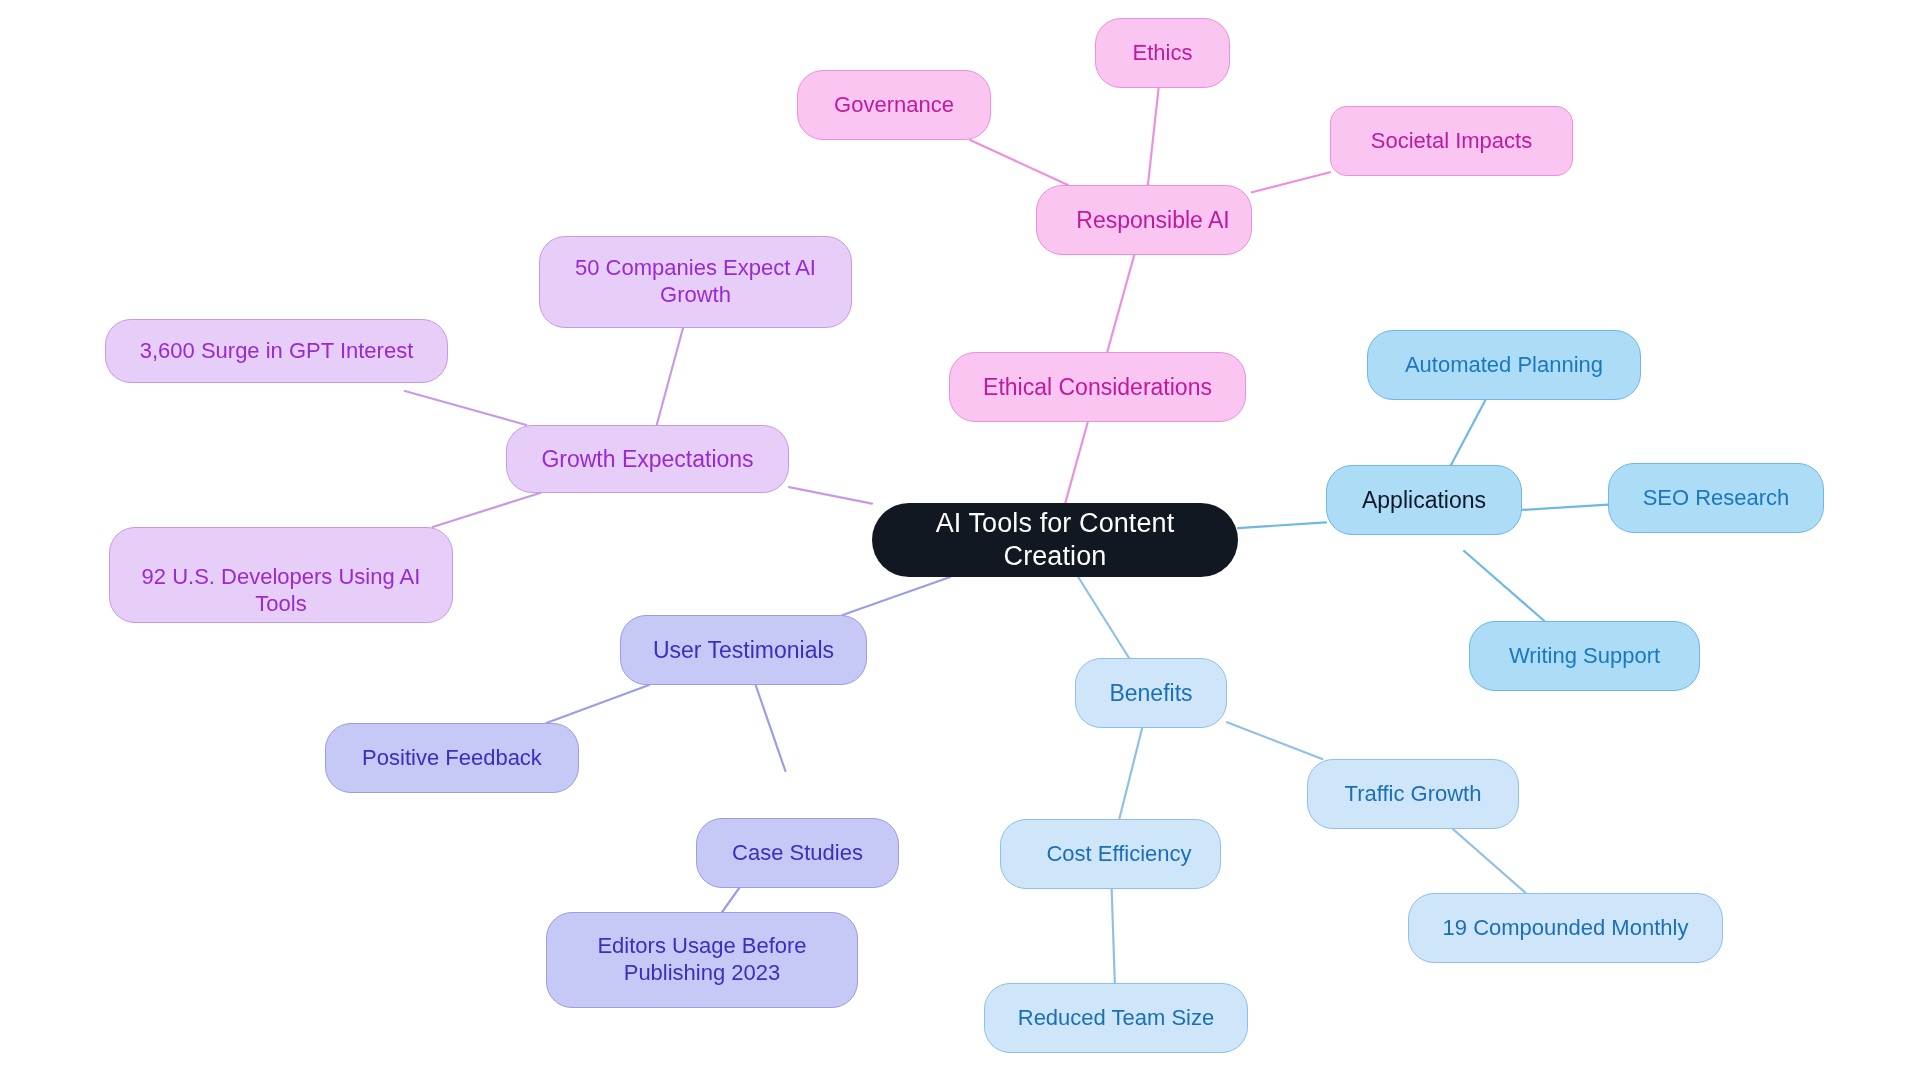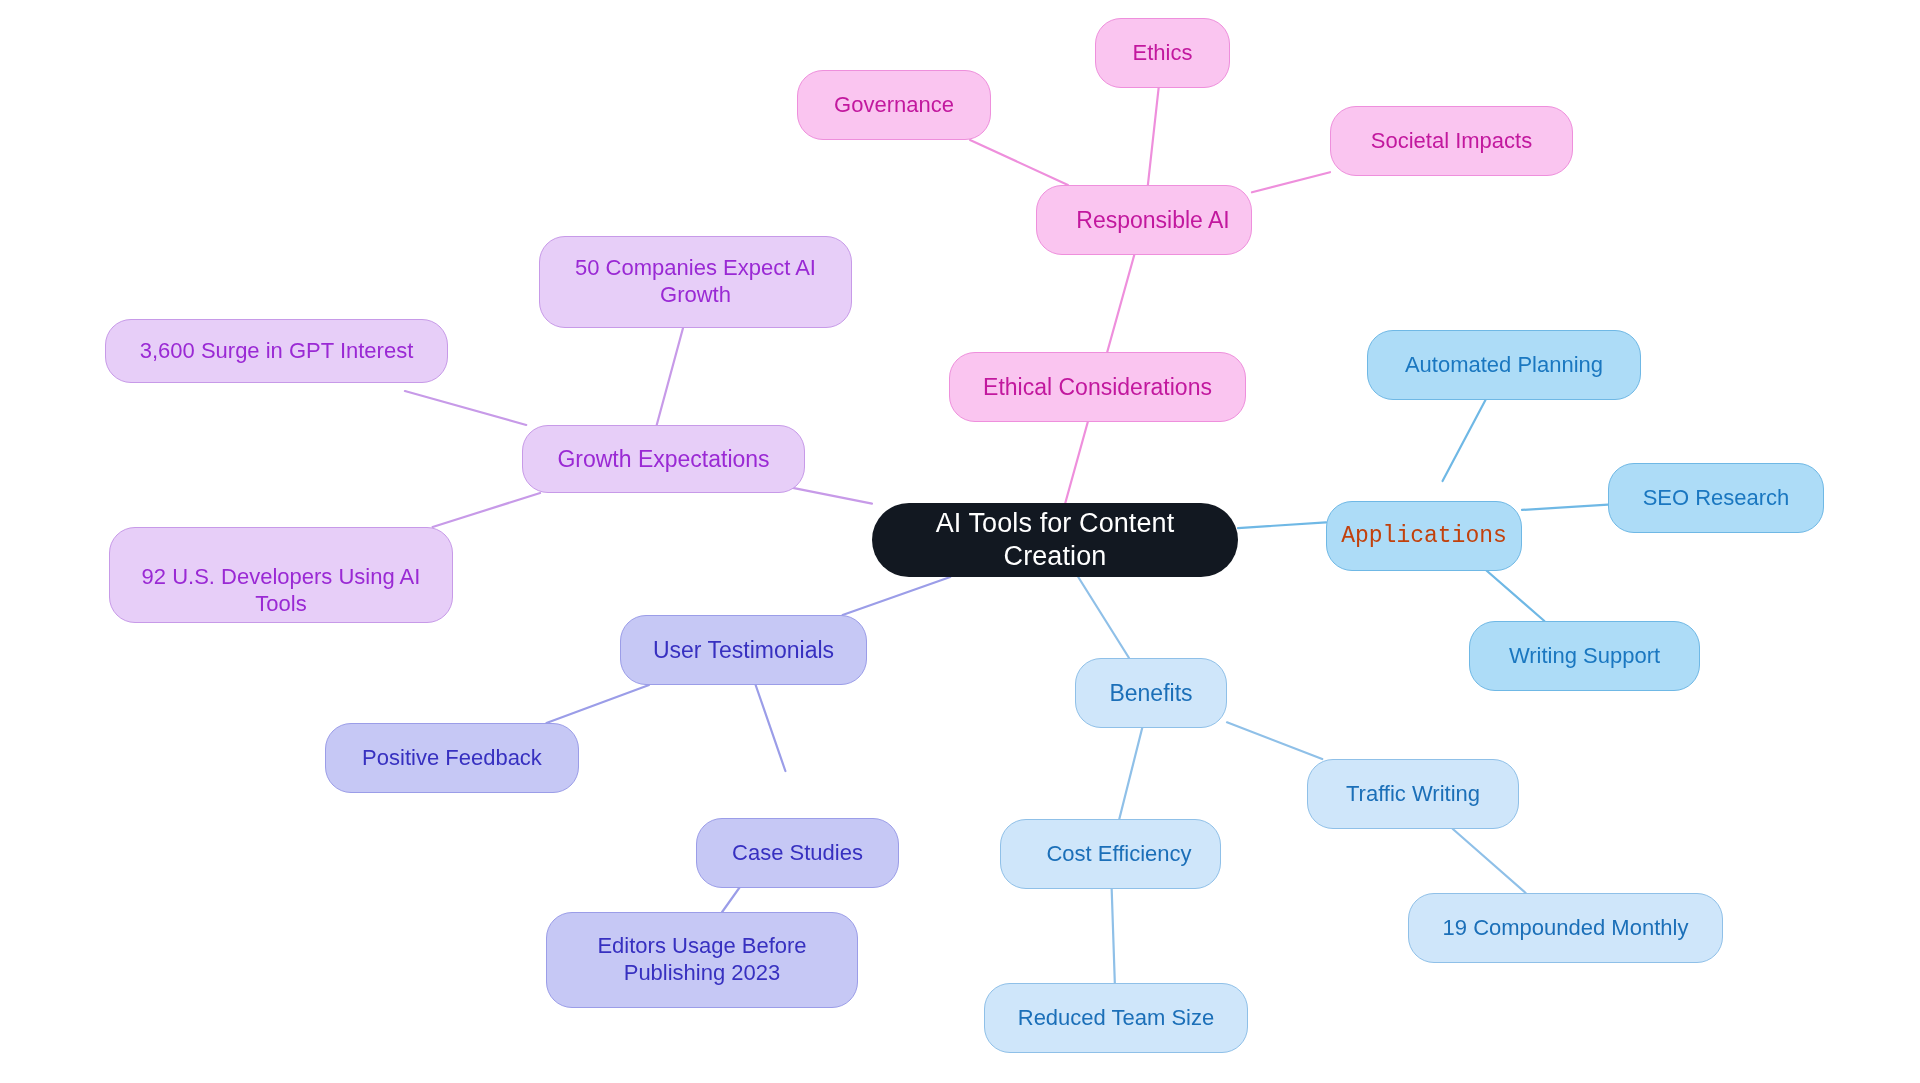--- a/index.html
+++ b/index.html
@@ -79,39 +79,39 @@
       <line x1="1111.6737804878048" y1="889" x2="1114.8262195121952" y2="983" stroke="#8FC0E8" stroke-width="2.2" stroke-linecap="round"></line>
       <line x1="1227" y1="722.2977099236641" x2="1322.2079207920792" y2="759" stroke="#8FC0E8" stroke-width="2.2" stroke-linecap="round"></line>
       <line x1="1452.8320895522388" y1="829" x2="1525.6679104477612" y2="893" stroke="#8FC0E8" stroke-width="2.2" stroke-linecap="round"></line>
       <line x1="950.2227272727273" y1="577" x2="842.6136363636364" y2="615" stroke="#9B9DE8" stroke-width="2.2" stroke-linecap="round"></line>
       <line x1="649.0324074074074" y1="685" x2="546.4675925925926" y2="723" stroke="#9B9DE8" stroke-width="2.2" stroke-linecap="round"></line>
       <line x1="755.6153846153846" y1="685" x2="785.3846153846154" y2="771" stroke="#9B9DE8" stroke-width="2.2" stroke-linecap="round"></line>
       <line x1="772.6136363636364" y1="841" x2="722.1298701298701" y2="912" stroke="#9B9DE8" stroke-width="2.2" stroke-linecap="round"></line>
     </svg>
   <div id="node-layer">
       <div class="node node-root" style="left: 872px; top: 503px; width: 366px; height: 74px; background: rgb(18, 24, 33); color: rgb(255, 255, 255);"><span>AI Tools for Content Creation</span></div>
-      <div class="node node-branch" style="left: 506px; top: 425px; width: 283px; height: 68px; background: rgb(231, 206, 248); border-color: rgb(199, 154, 232); color: rgb(154, 41, 212); margin-left: 16px;"><span>Growth Expectations</span></div>
+      <div class="node node-branch" style="left: 506px; top: 425px; width: 283px; height: 68px; background: rgb(231, 206, 248); border-color: rgb(199, 154, 232); color: rgb(154, 41, 212);"><span>Growth Expectations</span></div>
       <div class="node node-leaf" style="left: 105px; top: 319px; width: 343px; height: 64px; background: rgb(231, 206, 248); border-color: rgb(199, 154, 232); color: rgb(154, 41, 212);"><span>3,600 Surge in GPT Interest</span></div>
       <div class="node node-leaf" style="left: 539px; top: 236px; width: 313px; height: 92px; background: rgb(231, 206, 248); border-color: rgb(199, 154, 232); color: rgb(154, 41, 212);"><span>50 Companies Expect AI
 Growth</span></div>
       <div class="node node-leaf" style="left: 109px; top: 527px; width: 344px; height: 96px; background: rgb(231, 206, 248); border-color: rgb(199, 154, 232); color: rgb(154, 41, 212); align-items: flex-end;"><span>92 U.S. Developers Using AI
 Tools</span></div>
       <div class="node node-branch" style="left: 949px; top: 352px; width: 297px; height: 70px; background: rgb(250, 197, 240); border-color: rgb(238, 143, 220); color: rgb(194, 24, 158);"><span>Ethical Considerations</span></div>
       <div class="node node-branch" style="left: 1036px; top: 185px; width: 216px; height: 70px; background: rgb(250, 197, 240); border-color: rgb(238, 143, 220); color: rgb(194, 24, 158); padding-left: 28px;"><span>Responsible AI</span></div>
       <div class="node node-leaf" style="left: 797px; top: 70px; width: 194px; height: 70px; background: rgb(250, 197, 240); border-color: rgb(238, 143, 220); color: rgb(194, 24, 158);"><span>Governance</span></div>
       <div class="node node-leaf" style="left: 1095px; top: 18px; width: 135px; height: 70px; background: rgb(250, 197, 240); border-color: rgb(238, 143, 220); color: rgb(194, 24, 158);"><span>Ethics</span></div>
-      <div class="node node-leaf" style="left: 1330px; top: 106px; width: 243px; height: 70px; background: rgb(250, 197, 240); border-color: rgb(238, 143, 220); color: rgb(194, 24, 158);"><span>Societal Impacts</span></div>
-      <div class="node node-branch" style="left: 1326px; top: 501px; width: 196px; height: 70px; background: rgb(173, 220, 247); border-color: rgb(111, 184, 229); color: #c2410c; font-family: Liberation Mono, monospace;"><span>Applications</span></div>
+      <div class="node node-leaf" style="left: 1330px; top: 106px; width: 243px; height: 70px; background: rgb(250, 197, 240); border-color: rgb(238, 143, 220); color: rgb(194, 24, 158); border-radius: 17px;"><span>Societal Impacts</span></div>
+      <div class="node node-branch" style="left: 1326px; top: 465px; width: 196px; height: 70px; background: rgb(173, 220, 247); border-color: rgb(111, 184, 229); color: #0f172a;"><span>Applications</span></div>
       <div class="node node-leaf" style="left: 1367px; top: 330px; width: 274px; height: 70px; background: rgb(173, 220, 247); border-color: rgb(111, 184, 229); color: rgb(26, 119, 192);"><span>Automated Planning</span></div>
       <div class="node node-leaf" style="left: 1608px; top: 463px; width: 216px; height: 70px; background: rgb(173, 220, 247); border-color: rgb(111, 184, 229); color: rgb(26, 119, 192);"><span>SEO Research</span></div>
       <div class="node node-leaf" style="left: 1469px; top: 621px; width: 231px; height: 70px; background: rgb(173, 220, 247); border-color: rgb(111, 184, 229); color: rgb(26, 119, 192);"><span>Writing Support</span></div>
       <div class="node node-branch" style="left: 1075px; top: 658px; width: 152px; height: 70px; background: rgb(207, 230, 250); border-color: rgb(143, 192, 232); color: rgb(27, 111, 184); border-radius: 26px;"><span>Benefits</span></div>
       <div class="node node-leaf" style="left: 1000px; top: 819px; width: 221px; height: 70px; background: rgb(207, 230, 250); border-color: rgb(143, 192, 232); color: rgb(27, 111, 184); padding-left: 27px;"><span>Cost Efficiency</span></div>
       <div class="node node-leaf" style="left: 984px; top: 983px; width: 264px; height: 70px; background: rgb(207, 230, 250); border-color: rgb(143, 192, 232); color: rgb(27, 111, 184);"><span>Reduced Team Size</span></div>
-      <div class="node node-leaf" style="left: 1307px; top: 759px; width: 212px; height: 70px; background: rgb(207, 230, 250); border-color: rgb(143, 192, 232); color: rgb(27, 111, 184);"><span>Traffic Writing</span></div>
+      <div class="node node-leaf" style="left: 1307px; top: 759px; width: 212px; height: 70px; background: rgb(207, 230, 250); border-color: rgb(143, 192, 232); color: rgb(27, 111, 184);"><span>Traffic Growth</span></div>
       <div class="node node-leaf" style="left: 1408px; top: 893px; width: 315px; height: 70px; background: rgb(207, 230, 250); border-color: rgb(143, 192, 232); color: rgb(27, 111, 184);"><span>19 Compounded Monthly</span></div>
       <div class="node node-branch" style="left: 620px; top: 615px; width: 247px; height: 70px; background: rgb(198, 200, 245); border-color: rgb(155, 157, 232); color: rgb(55, 48, 192);"><span>User Testimonials</span></div>
       <div class="node node-leaf" style="left: 325px; top: 723px; width: 254px; height: 70px; background: rgb(198, 200, 245); border-color: rgb(155, 157, 232); color: rgb(55, 48, 192);"><span>Positive Feedback</span></div>
       <div class="node node-leaf" style="left: 696px; top: 771px; width: 203px; height: 70px; background: rgb(198, 200, 245); border-color: rgb(155, 157, 232); color: rgb(55, 48, 192); margin-top: 47px;"><span>Case Studies</span></div>
       <div class="node node-leaf" style="left: 546px; top: 912px; width: 312px; height: 96px; background: rgb(198, 200, 245); border-color: rgb(155, 157, 232); color: rgb(55, 48, 192);"><span>Editors Usage Before
 Publishing 2023</span></div>
     </div>
 </div>
 
 </body></html>

